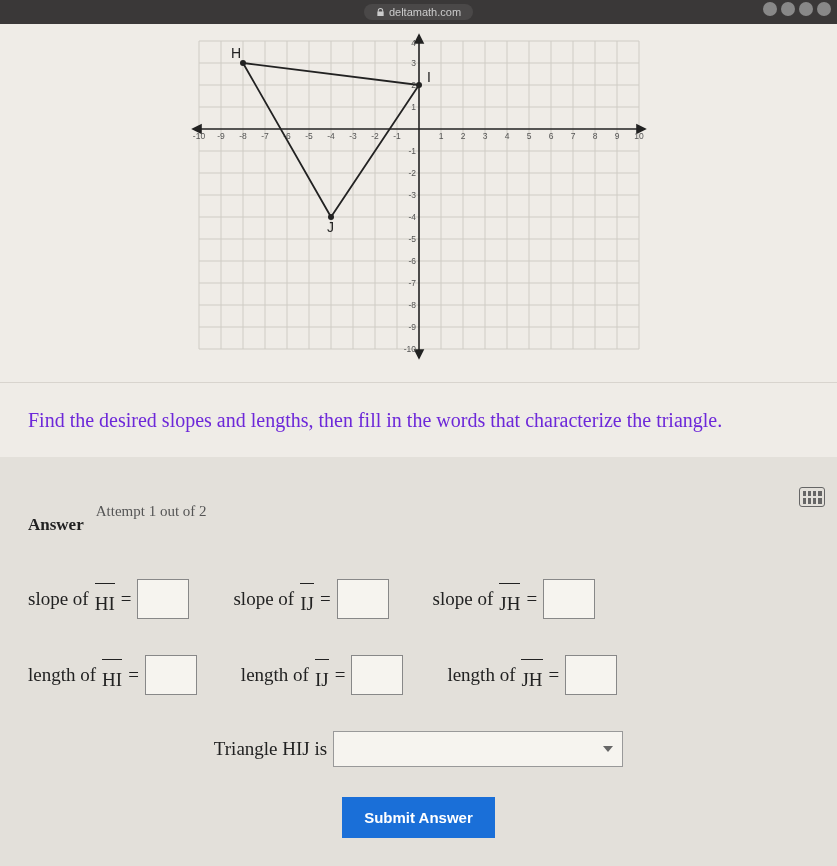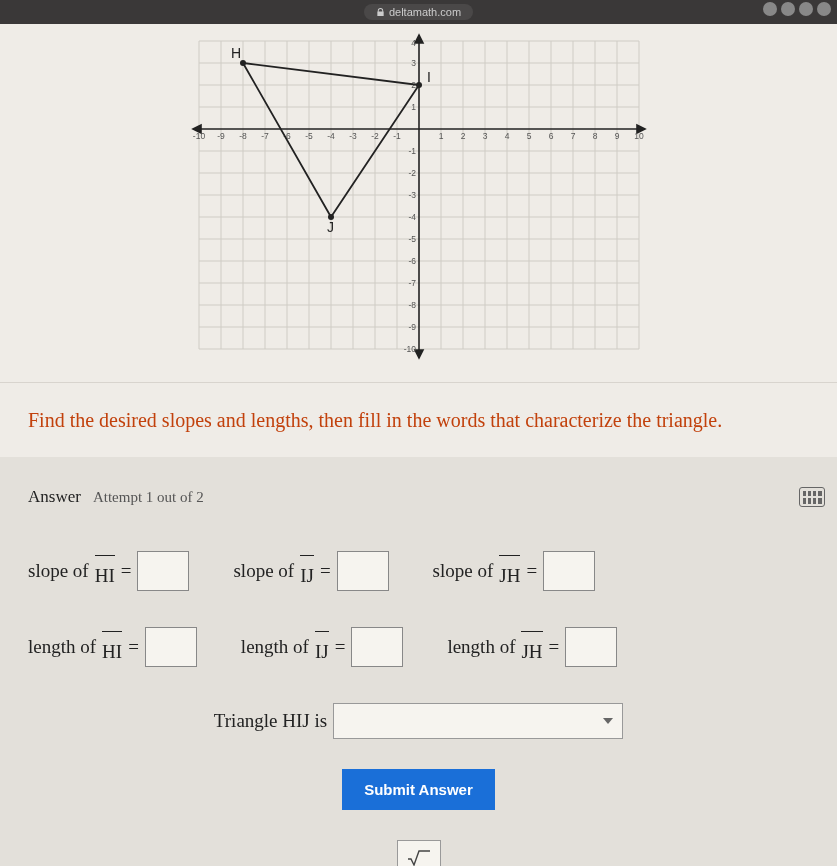--- a/index.html
+++ b/index.html
@@ -47,38 +47,38 @@
   .graph-area {
     background: #efece7;
     padding: 8px 0 20px 0;
     display: flex;
     justify-content: center;
     border-bottom: 1px solid #d8d4ce;
   }
   .question {
     padding: 22px 28px;
     font-size: 20px;
-    color: #c2410c;
+    color: #6d28d9;
     line-height: 1.5;
     background: #efece7;
   }
   .answer-section {
     background: #e3e0da;
     padding: 30px 28px 24px 28px;
     position: relative;
   }
   .answer-header {
     font-size: 17px;
     color: #222;
     margin-bottom: 44px;
     display:flex;
     align-items:center;
     gap:12px;
   }
-  .answer-header .b { font-weight: normal; }
+  .answer-header .b { font-weight: bold; margin-top: 28px; }
   .answer-header .att { font-size: 15px; color: #555; }
   .keypad-icon {
     position: absolute;
     right: 12px;
     top: 30px;
     width: 26px;
     height: 20px;
     border: 1.5px solid #666;
     border-radius: 3px;
     display:grid;

